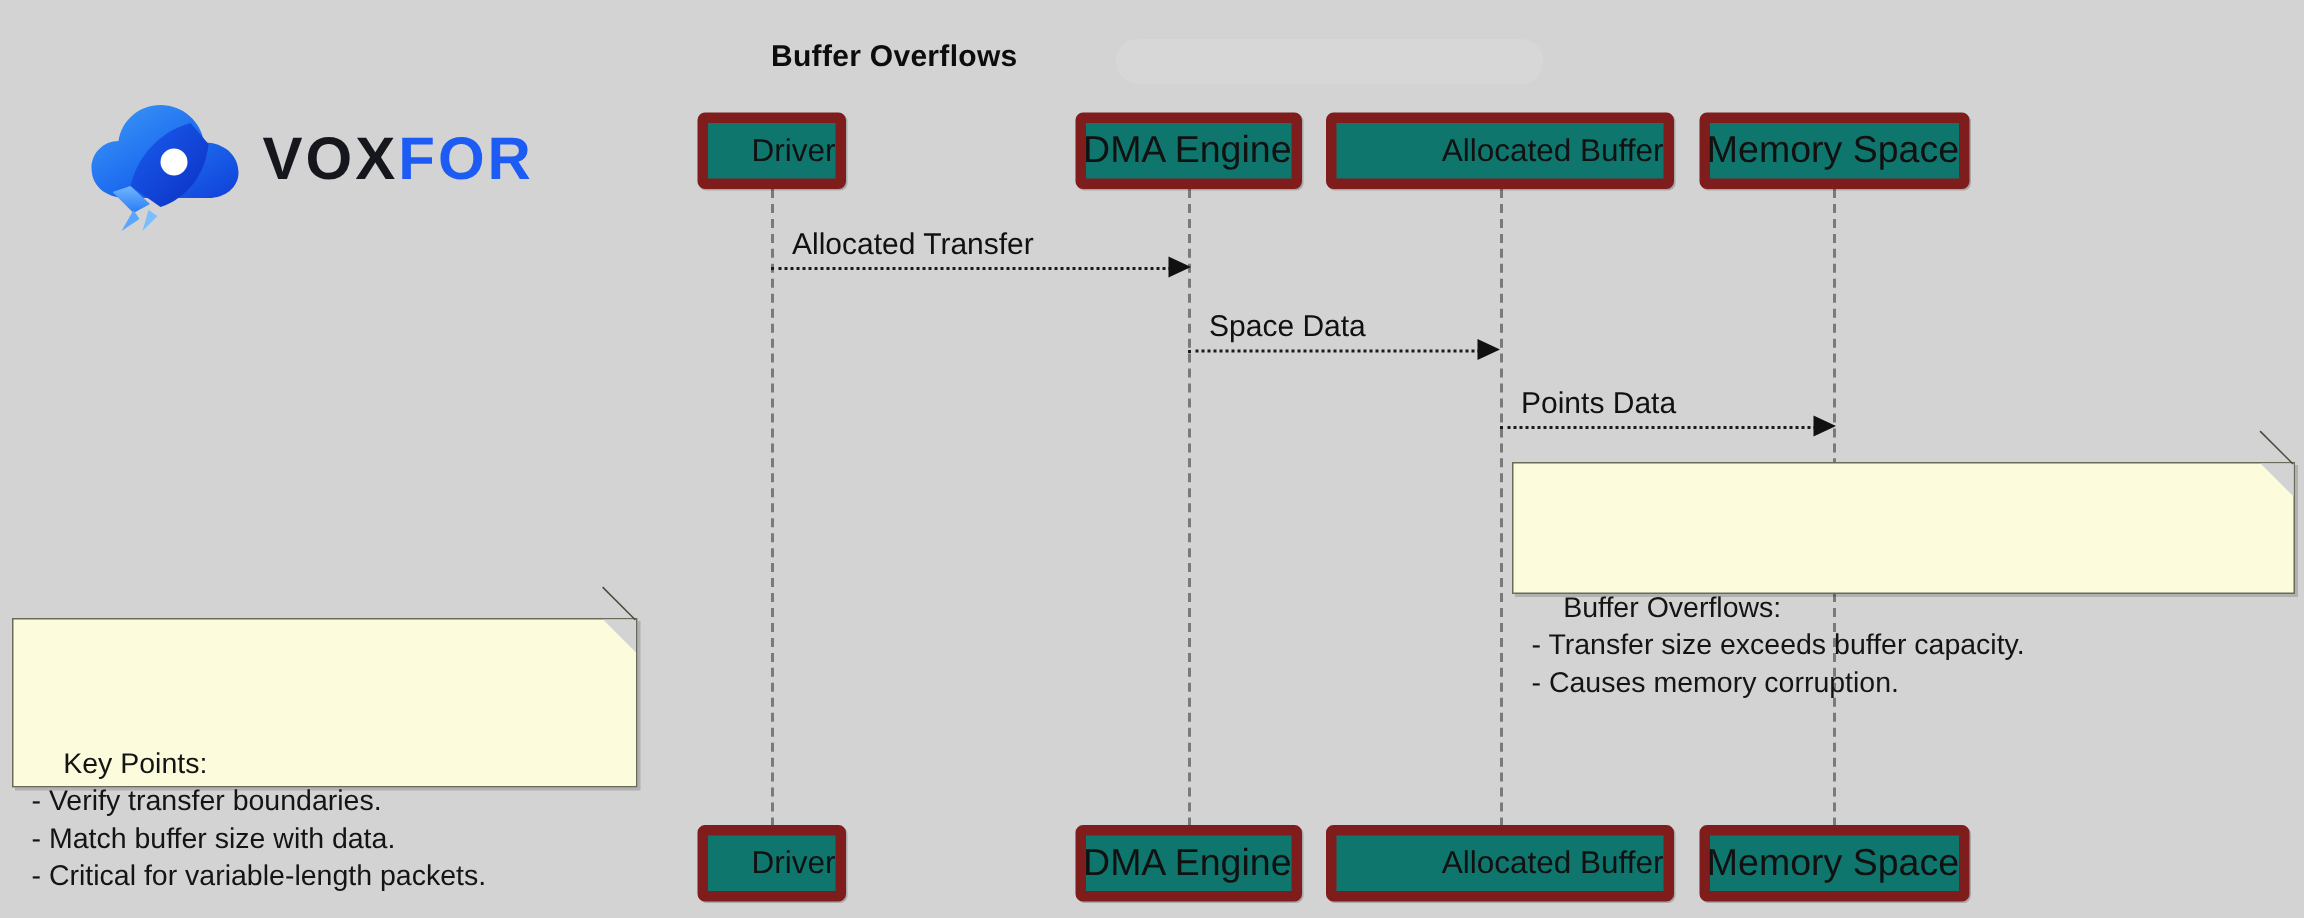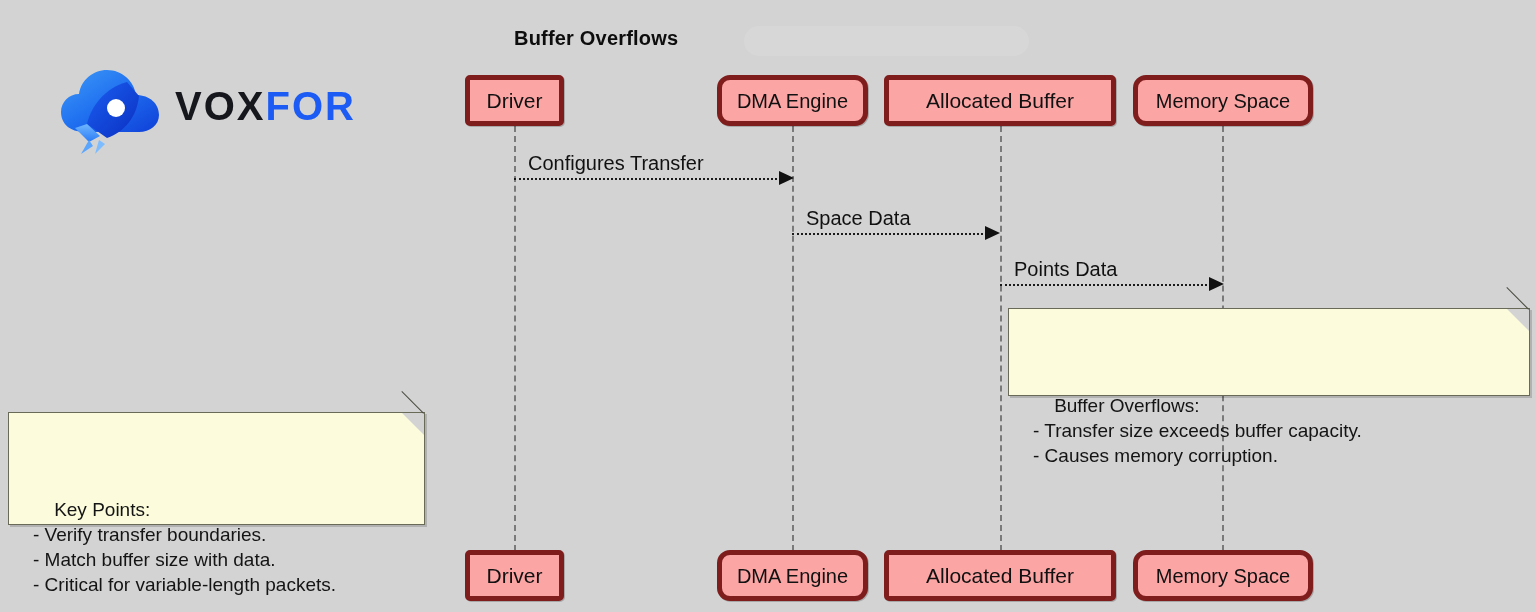--- a/index.html
+++ b/index.html
@@ -72,33 +72,33 @@
   .lifeline {
     position: absolute;
     width: 0;
     border-left: 2px dashed #7a7a7a;
   }
 
   
   .participant {
     position: absolute;
     box-sizing: border-box;
-    background: #fca5a5;
-    border: 5px solid #7f1d1d;
+    background: #0f766e;
+    border: 7px solid #7f1d1d;
     border-radius: 5px;
     display: flex;
     align-items: center;
-    justify-content: center;
+    justify-content: flex-end;
     color: #111;
     font-size: 21px;
     line-height: 1;
     white-space: nowrap;
     box-shadow: 1px 1px 0 rgba(0,0,0,0.20);
   }
-  .participant.compact { font-size: 20px; border-radius: 13px; }
+  .participant.compact { font-size: 25px; }
 
   
   .message {
     position: absolute;
     height: 0;
   }
   .message .msg-line {
     position: absolute;
     left: 0;
     right: 9px;
@@ -128,21 +128,21 @@
 
   
   .note {
     position: absolute;
     box-sizing: border-box;
     background: #fcfcdd;
     border: 1px solid #6a6a58;
     font-size: 19px;
     color: #141414;
     line-height: 25px;
-    padding: 9px 12px 10px 24px;
+    padding: 9px 12px 10px 12px;
     box-shadow: 2px 2px 0 rgba(0,0,0,0.16);
     white-space: pre;
   }
   .note .fold-tri {
     position: absolute;
     right: 0;
     top: 0;
     width: 0;
     height: 0;
     border-left: 22px solid transparent;
@@ -214,21 +214,21 @@
     <span>DMA Engine</span>
   </div>
   <div class="participant" style="left:884px; top:75px; width:232px; height:51px;">
     <span>Allocated Buffer</span>
   </div>
   <div class="participant compact" style="left:1133px; top:75px; width:180px; height:51px;">
     <span>Memory Space</span>
   </div>
 
   <div class="message" style="left:514px; top:178px; width:280px;">
-    <span class="msg-label">Configures Transfer</span>
+    <span class="msg-label">Allocated Transfer</span>
     <span class="msg-line"></span>
     <span class="msg-head"></span>
   </div>
 
   <div class="message" style="left:792px; top:233px; width:208px;">
     <span class="msg-label">Space Data</span>
     <span class="msg-line"></span>
     <span class="msg-head"></span>
   </div>
 

